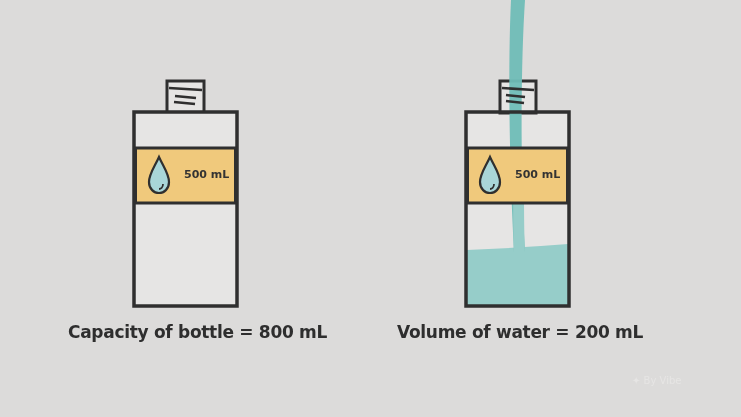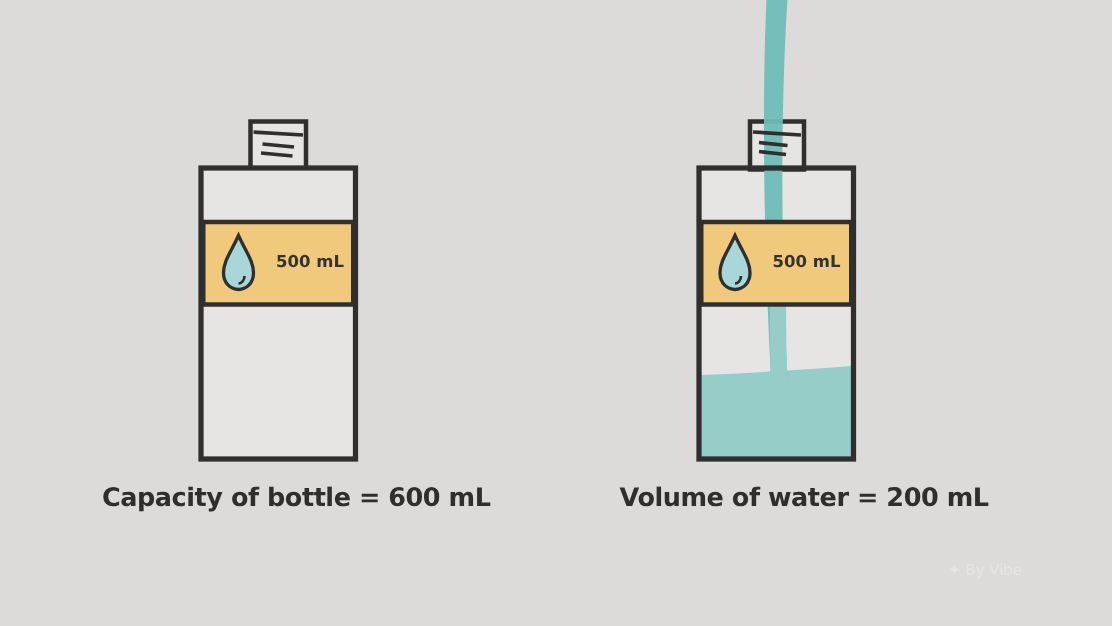--- a/index.html
+++ b/index.html
@@ -38,16 +38,16 @@
     <rect x="466" y="112" width="103" height="194" fill="none" stroke="#2f2f2f" stroke-width="3.5"></rect>
     <rect x="467.5" y="148" width="100" height="55" fill="#f0c97c" stroke="#2f2f2f" stroke-width="3"></rect>
     <path d="M490 157 C485 168,480 174,480 182 C480 189,485 193,490 193 C495 193,500 189,500 182 C500 174,495 168,490 157 Z" fill="#a9d6d8" stroke="#2f2f2f" stroke-width="2.2"></path>
     <path d="M494 184 C494 187,492 189,490 189" fill="none" stroke="#2f2f2f" stroke-width="1.8"></path>
   </g>
 </svg>
 
 <span class="label-text" style="left:184px; top:168px;">500 mL</span>
 <span class="label-text" style="left:515px; top:168px;">500 mL</span>
 
-<div class="caption" style="left:68px;">Capacity of bottle =  600 mL</div>
-<div class="caption" style="left:413px;">Volume of water = 200 mL</div>
+<div class="caption" style="left:68px;">Capacity of bottle =  800 mL</div>
+<div class="caption" style="left:397px;">Volume of water = 200 mL</div>
 
 <div class="watermark">✦ By Vibe</div>
 
 </body></html>

